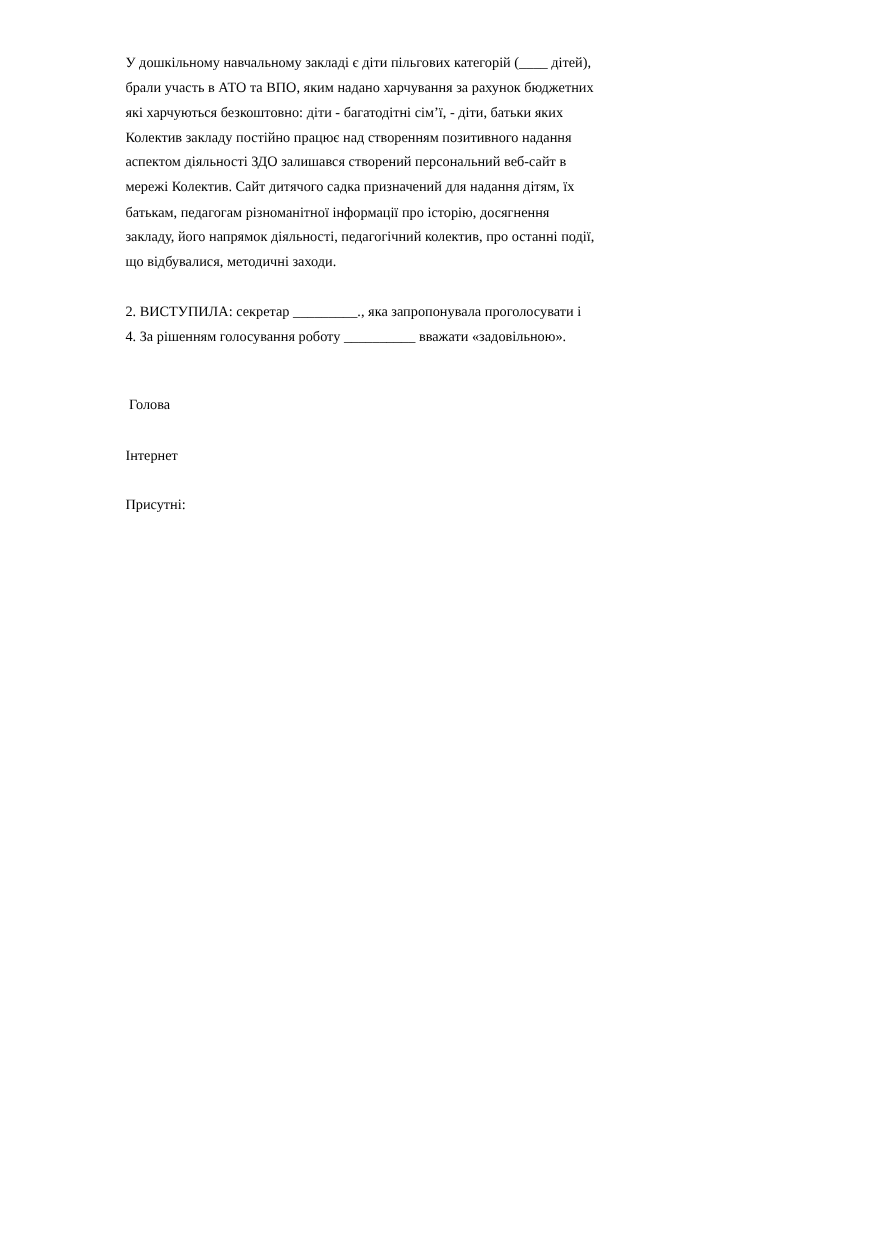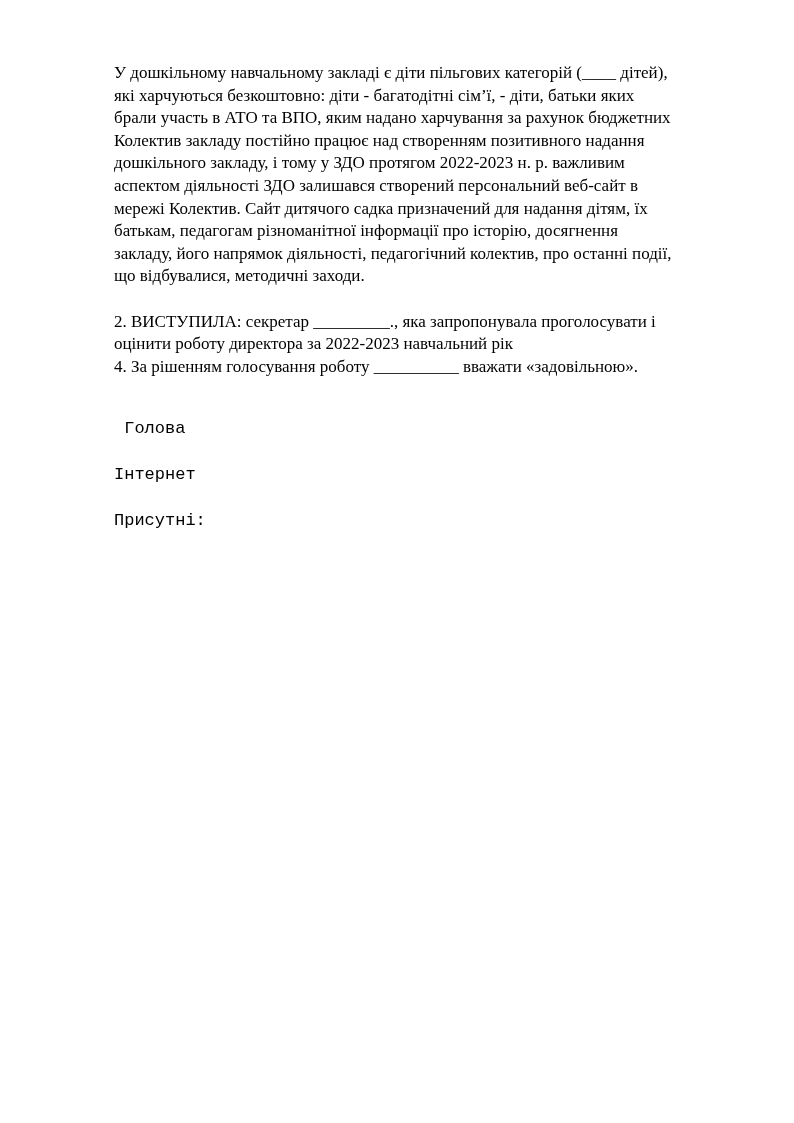--- a/index.html
+++ b/index.html
@@ -11,64 +11,61 @@
       width: 794px;
       height: 1123px;
       position: relative;
       overflow: hidden;
       font-family: "Liberation Serif", "DejaVu Serif", serif;
       color: #000000;
     }
     .page {
       position: absolute;
       left: 114px;
-      top: 62px;
+      top: 46px;
       width: 630px;
-      font-size: 17px;
+      font-size: 13px;
       line-height: 22.6px;
     }
     .line {
       display: block;
       white-space: nowrap;
     }
     .gap-1 { height: 22.6px; }
     .gap-sig { height: 40px; }
     .sig {
       display: block;
       white-space: pre;
       margin-bottom: 23px;
-      font-family: Liberation Mono, monospace;
     }
   </style>
 </head>
 <body>
 
 <div class="page">
 
   <div>
     <span class="line">У дошкільному навчальному закладі є діти пільгових категорій (____ дітей),</span>
+    <span class="line">брали участь в АТО та ВПО, яким надано харчування за рахунок бюджетних</span>
     <span class="line">які харчуються безкоштовно: діти - багатодітні сім’ї, - діти, батьки яких</span>
-    <span class="line">брали участь в АТО та ВПО, яким надано харчування за рахунок бюджетних</span>
   </div>
 
   <div>
     <span class="line">Колектив закладу постійно працює над створенням позитивного надання</span>
-    <span class="line">дошкільного закладу, і тому у ЗДО протягом 2022-2023 н. р. важливим</span>
     <span class="line">аспектом діяльності ЗДО залишався створений персональний веб-сайт в</span>
     <span class="line">мережі Колектив. Сайт дитячого садка призначений для надання дітям, їх</span>
     <span class="line">батькам, педагогам різноманітної інформації про історію, досягнення</span>
     <span class="line">закладу, його напрямок діяльності, педагогічний колектив, про останні події,</span>
     <span class="line">що відбувалися, методичні заходи.</span>
   </div>
 
   <div class="gap-1"></div>
 
   <div>
     <span class="line">2. ВИСТУПИЛА: секретар _________., яка запропонувала проголосувати і</span>
-    <span class="line">оцінити роботу директора за 2022-2023 навчальний рік</span>
   </div>
 
   <div>
     <span class="line">4. За рішенням голосування роботу __________ вважати «задовільною».</span>
   </div>
 
   <div class="gap-sig"></div>
 
   <div>
     <span class="sig"> Голова</span>

